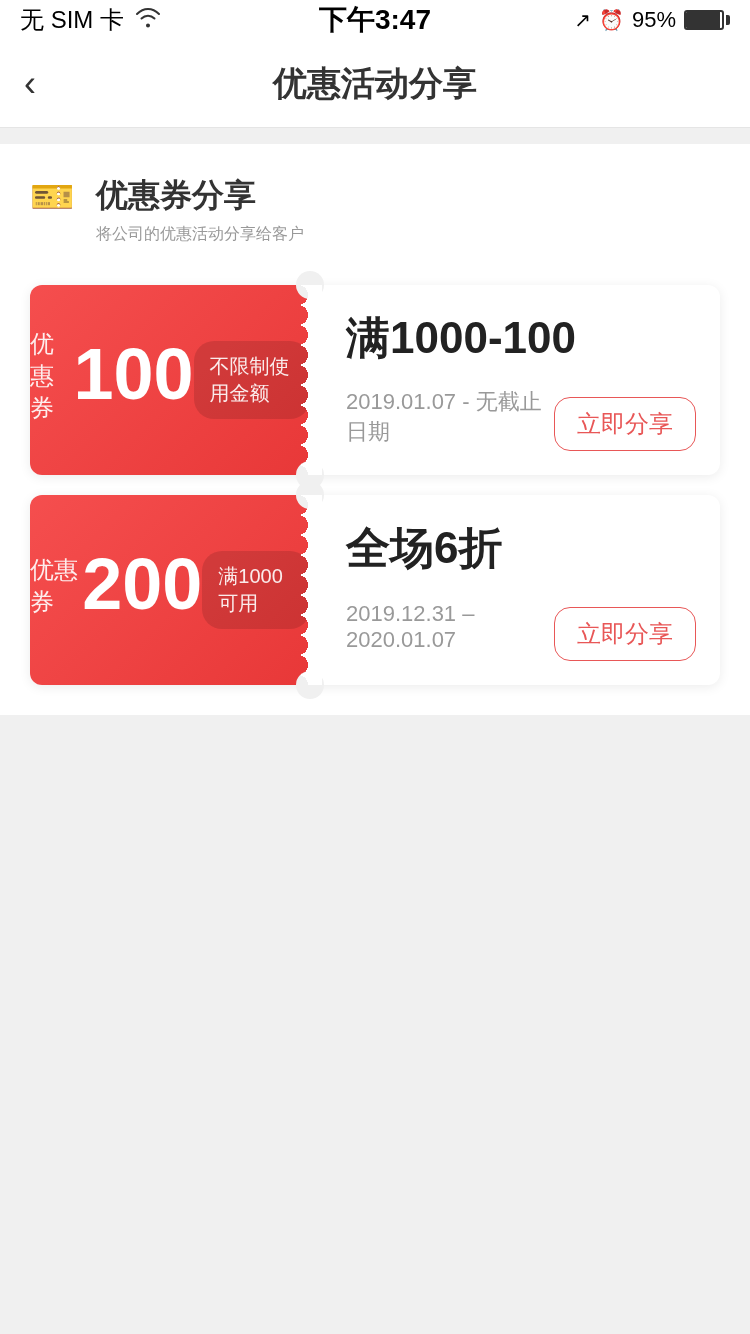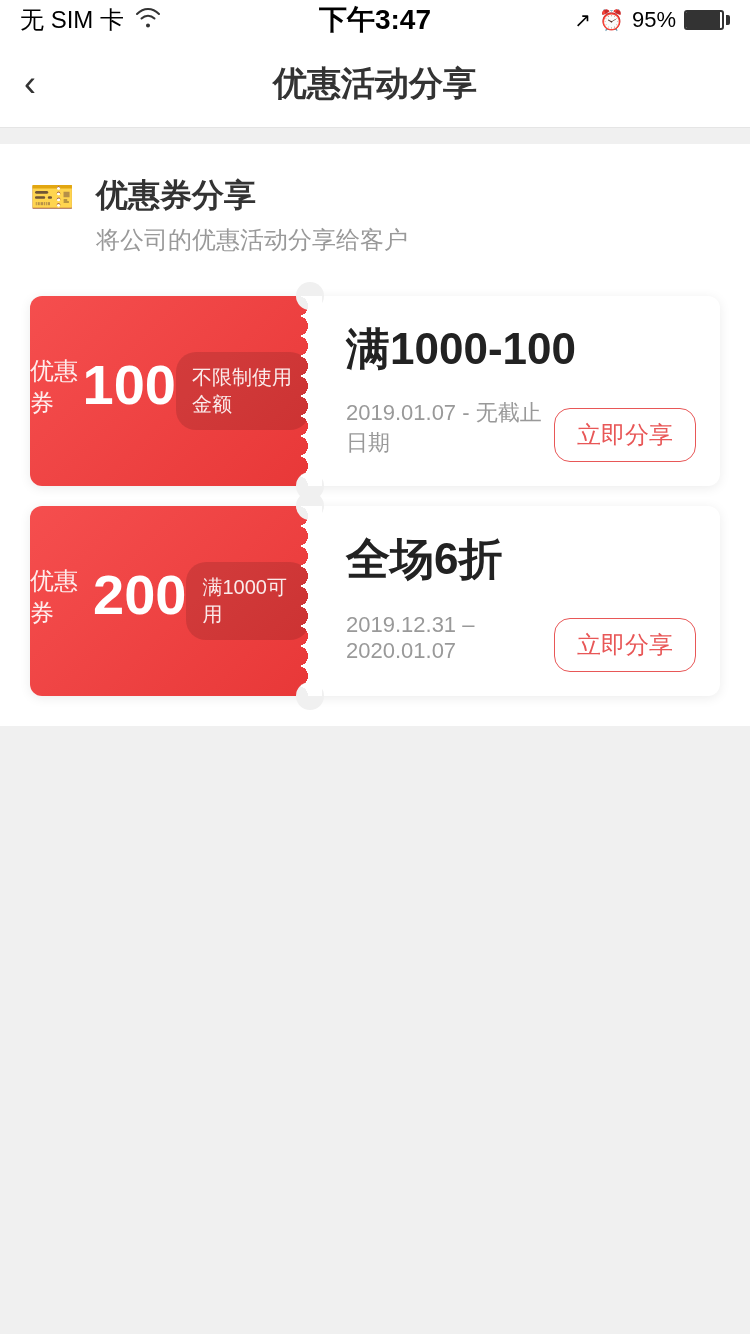--- a/index.html
+++ b/index.html
@@ -111,21 +111,21 @@
       display: flex;
       flex-direction: column;
       gap: 6px;
     }
     .section-title {
       font-size: 32px;
       font-weight: 700;
       color: #333;
     }
     .section-subtitle {
-      font-size: 24px;
+      font-size: 16px;
       color: #999;
     }
 
     
     .coupons-container {
       background: #fff;
       padding: 20px 30px 30px;
       display: flex;
       flex-direction: column;
       gap: 20px;
@@ -185,21 +185,21 @@
       background: #f0f0f0;
       border-radius: 50%;
     }
 
     .coupon-label {
       font-size: 24px;
       color: rgba(255,255,255,0.9);
       margin-bottom: 8px;
     }
     .coupon-amount {
-      font-size: 56px;
+      font-size: 72px;
       font-weight: 700;
       color: #fff;
       line-height: 1;
       margin-bottom: 12px;
     }
     .coupon-condition {
       font-size: 20px;
       color: rgba(255,255,255,0.9);
       background: rgba(0,0,0,0.12);
       padding: 12px 16px;

